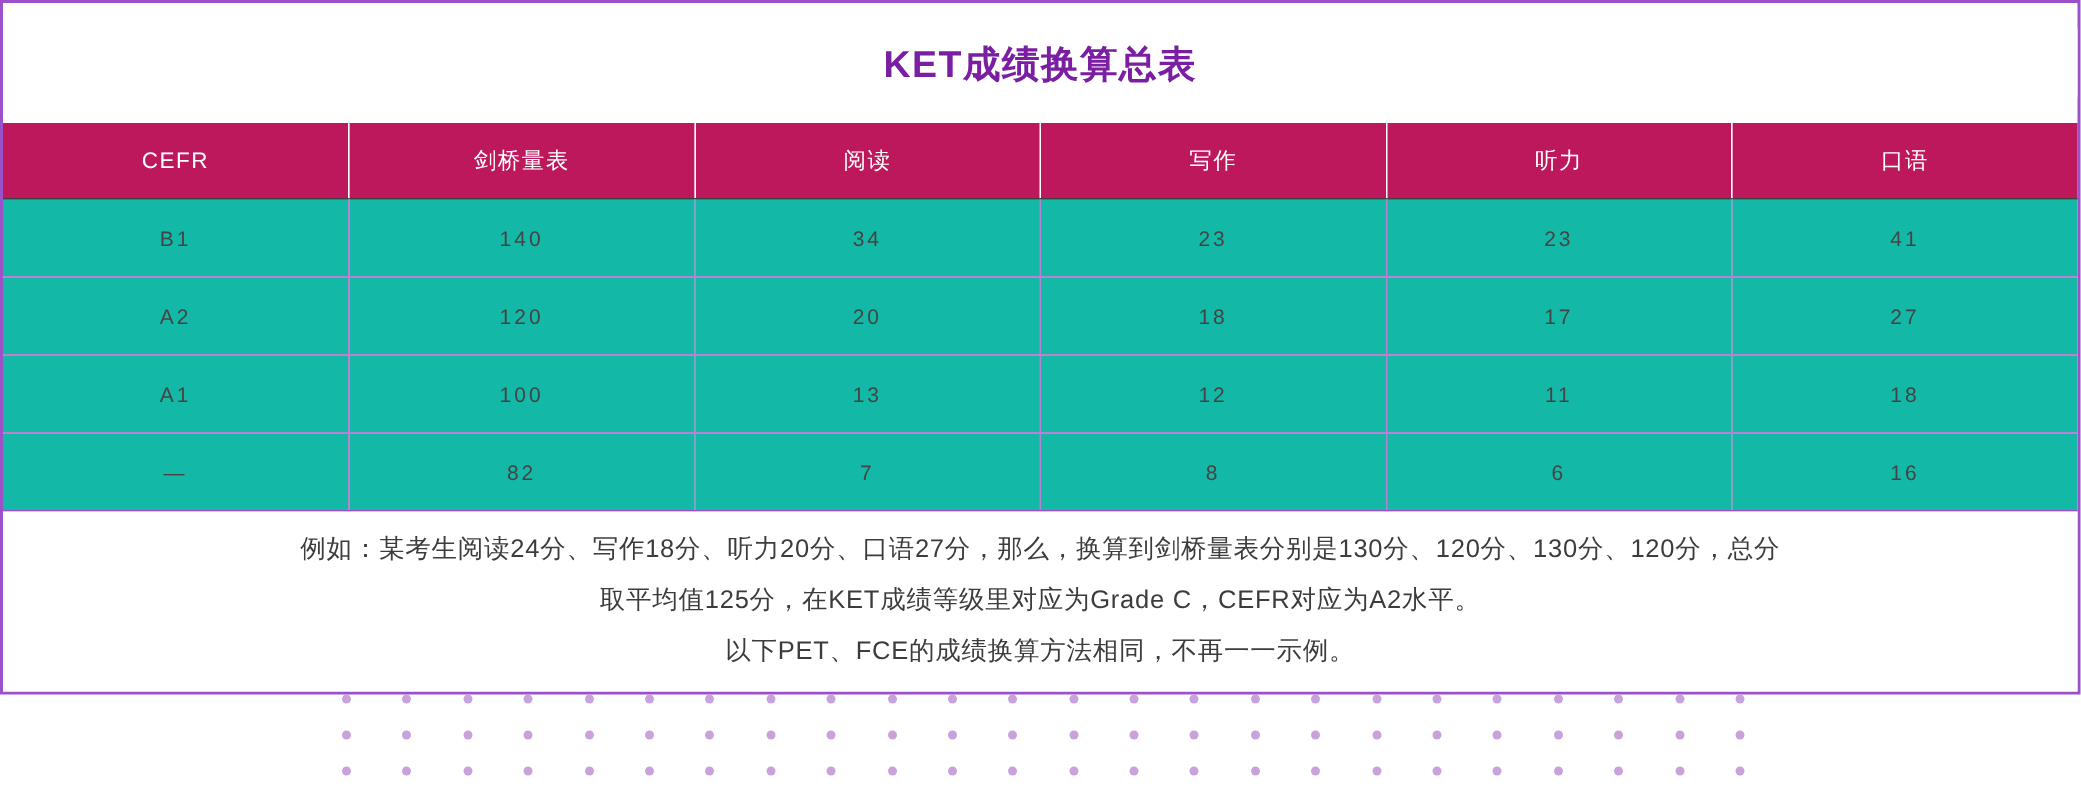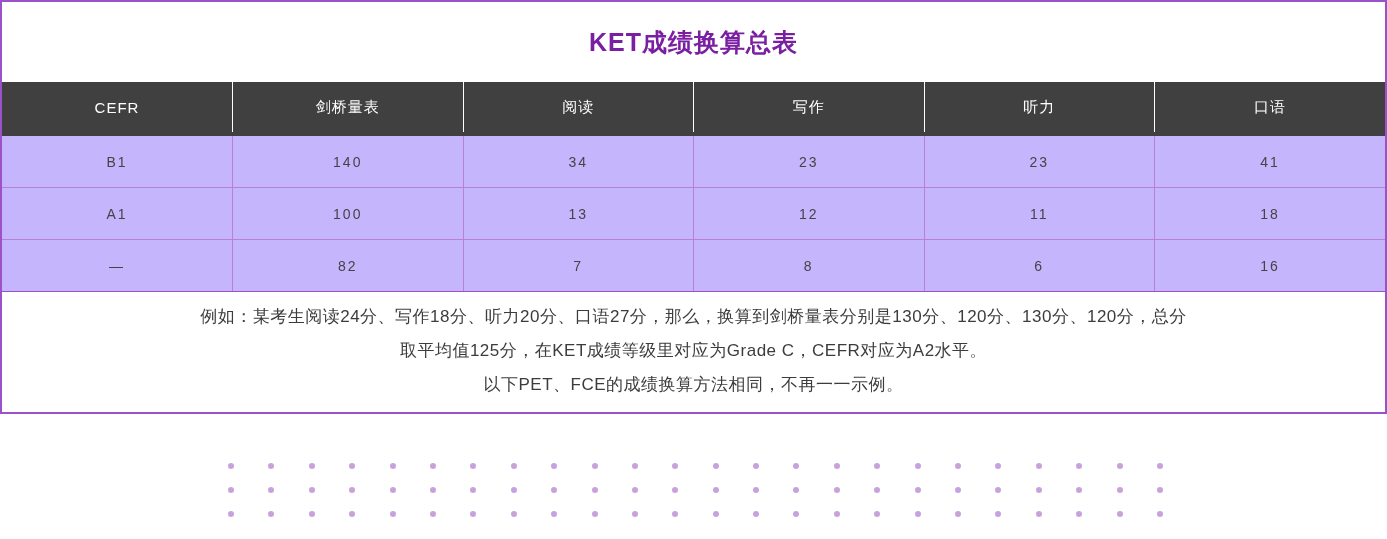--- a/index.html
+++ b/index.html
@@ -42,41 +42,41 @@
     font-weight: bold;
     color: #7a1fa2;
     letter-spacing: 1px;
   }
   table.score-table {
     border-collapse: collapse;
     width: 100%;
     table-layout: fixed;
   }
   table.score-table th {
-    background: #404040;
+    background: #be185d;
     color: #ffffff;
     font-size: 15px;
     font-weight: normal;
     height: 48px;
     border-right: 1px solid #ffffff;
-    border-bottom: 4px solid #404040;
+    border-bottom: 1px solid #404040;
     letter-spacing: 1px;
   }
   table.score-table th:last-child {
     border-right: none;
   }
   table.score-table td {
     height: 49px;
     text-align: center;
     font-size: 14px;
     color: #444444;
     border-right: 1px solid #b97fd0;
     border-bottom: 1px solid #b97fd0;
     letter-spacing: 2px;
-    background: #c4b5fd;
+    background: #14b8a6;
   }
   table.score-table td:last-child {
     border-right: none;
   }
   table.score-table tr:last-child td {
     border-bottom: 1px solid #9b51c9;
   }
   .notes {
     padding: 8px 4px 10px 4px;
     background: #ffffff;
@@ -133,20 +133,28 @@
       <tbody>
         <tr>
           <td>B1</td>
           <td>140</td>
           <td>34</td>
           <td>23</td>
           <td>23</td>
           <td>41</td>
         </tr>
         <tr>
+          <td>A2</td>
+          <td>120</td>
+          <td>20</td>
+          <td>18</td>
+          <td>17</td>
+          <td>27</td>
+        </tr>
+        <tr>
           <td>A1</td>
           <td>100</td>
           <td>13</td>
           <td>12</td>
           <td>11</td>
           <td>18</td>
         </tr>
         <tr>
           <td>—</td>
           <td>82</td>

